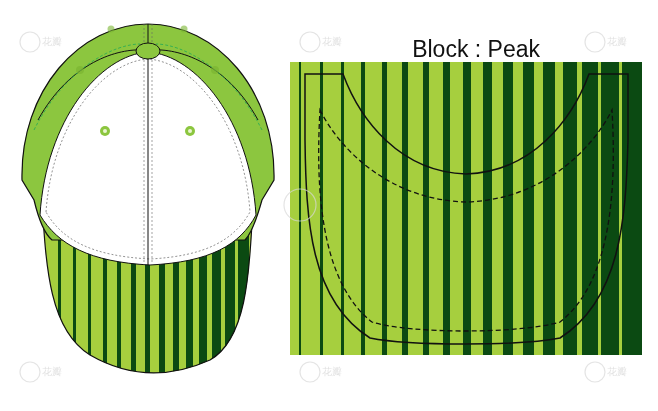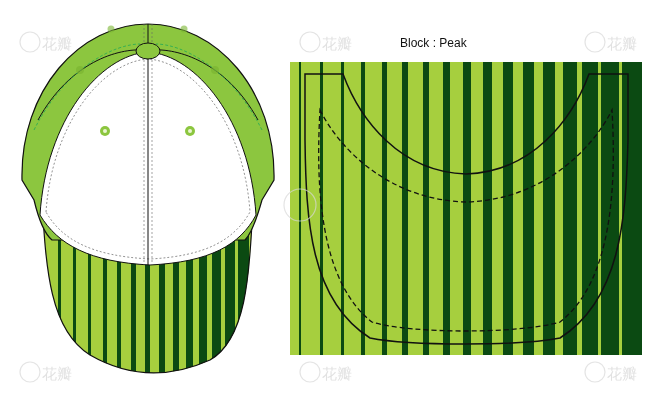--- a/index.html
+++ b/index.html
@@ -1,19 +1,19 @@
 <!DOCTYPE html>
 <html><head>
 <meta charset="utf-8">
 <style>
   html, body { margin:0; padding:0; background:#ffffff; }
   body { width:658px; height:411px; position:relative; overflow:hidden; font-family:"Liberation Sans", sans-serif; }
   .canvas { position:absolute; left:0; top:0; width:658px; height:411px; }
-  .title { position:absolute; left:400px; top:36px; width:140px; text-align:left; font-size:12px; color:#111; }
-  .wm { position:absolute; color:#c9c9c9; font-size:15px; opacity:0.55; }
+  .title { position:absolute; left:400px; top:36px; width:140px; text-align:right; font-size:23px; color:#111; }
+  .wm { position:absolute; color:#c9c9c9; font-size:10px; opacity:0.55; }
 </style>
 </head>
 <body>
 
 <div class="canvas">
   <svg width="658" height="411" viewBox="0 0 658 411" xmlns="http://www.w3.org/2000/svg">
     <defs>
       <pattern id="visorStripes" patternUnits="userSpaceOnUse" x="40" y="0" width="15" height="411">
         <rect x="0" y="0" width="15" height="411" fill="#a6cf3e"></rect>
         <rect x="10" y="0" width="5" height="411" fill="#0b4a12"></rect>

